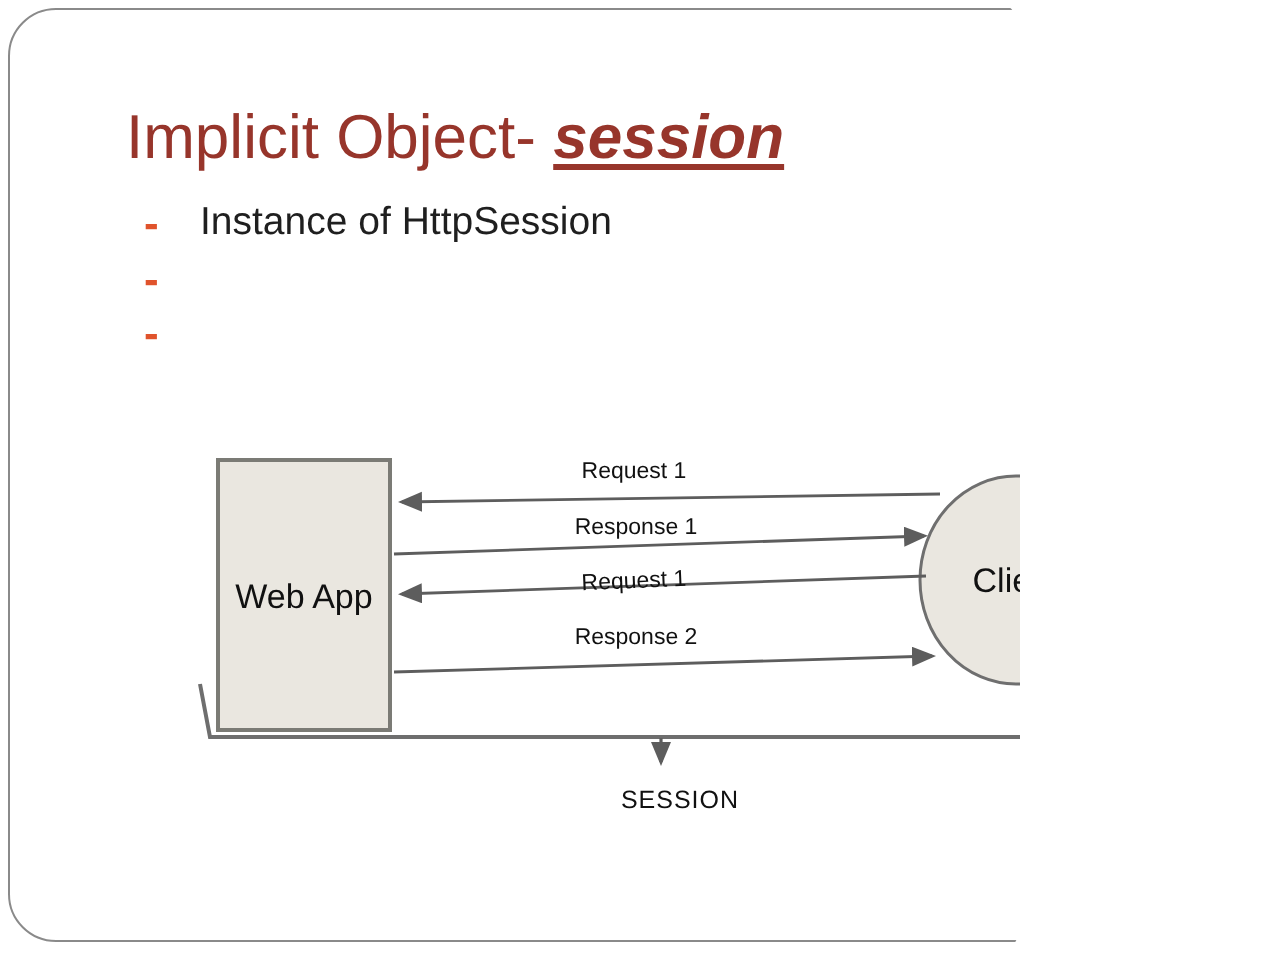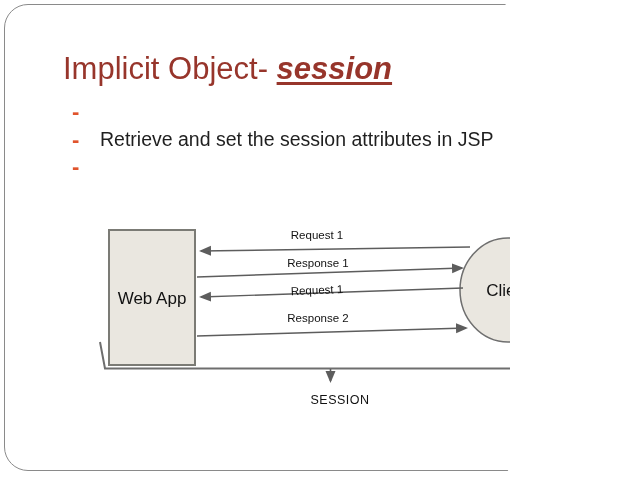--- a/index.html
+++ b/index.html
@@ -24,24 +24,24 @@
 <body>
 
 <div class="slide">
   <div class="frame"></div>
 
   <h1 class="title"><span>Implicit Object- </span><span class="em">session</span></h1>
 
   <div class="bullets">
     <div class="bullet">
       <span class="dash">-</span>
+      <span class="btext">Instance of HttpSession</span>
     </div>
     <div class="bullet">
       <span class="dash">-</span>
-      <span class="btext">Retrieve and set the session attributes in JSP</span>
     </div>
     <div class="bullet">
       <span class="dash">-</span>
     </div>
   </div>
 
   <svg class="diagram" viewBox="0 0 638 478" xmlns="http://www.w3.org/2000/svg">
     <defs>
       <marker id="ah" markerUnits="userSpaceOnUse" markerWidth="13" markerHeight="11" refX="10" refY="5" orient="auto">
         <path d="M0,0 L12,5 L0,10 Z" fill="#5d5d5d"></path>

